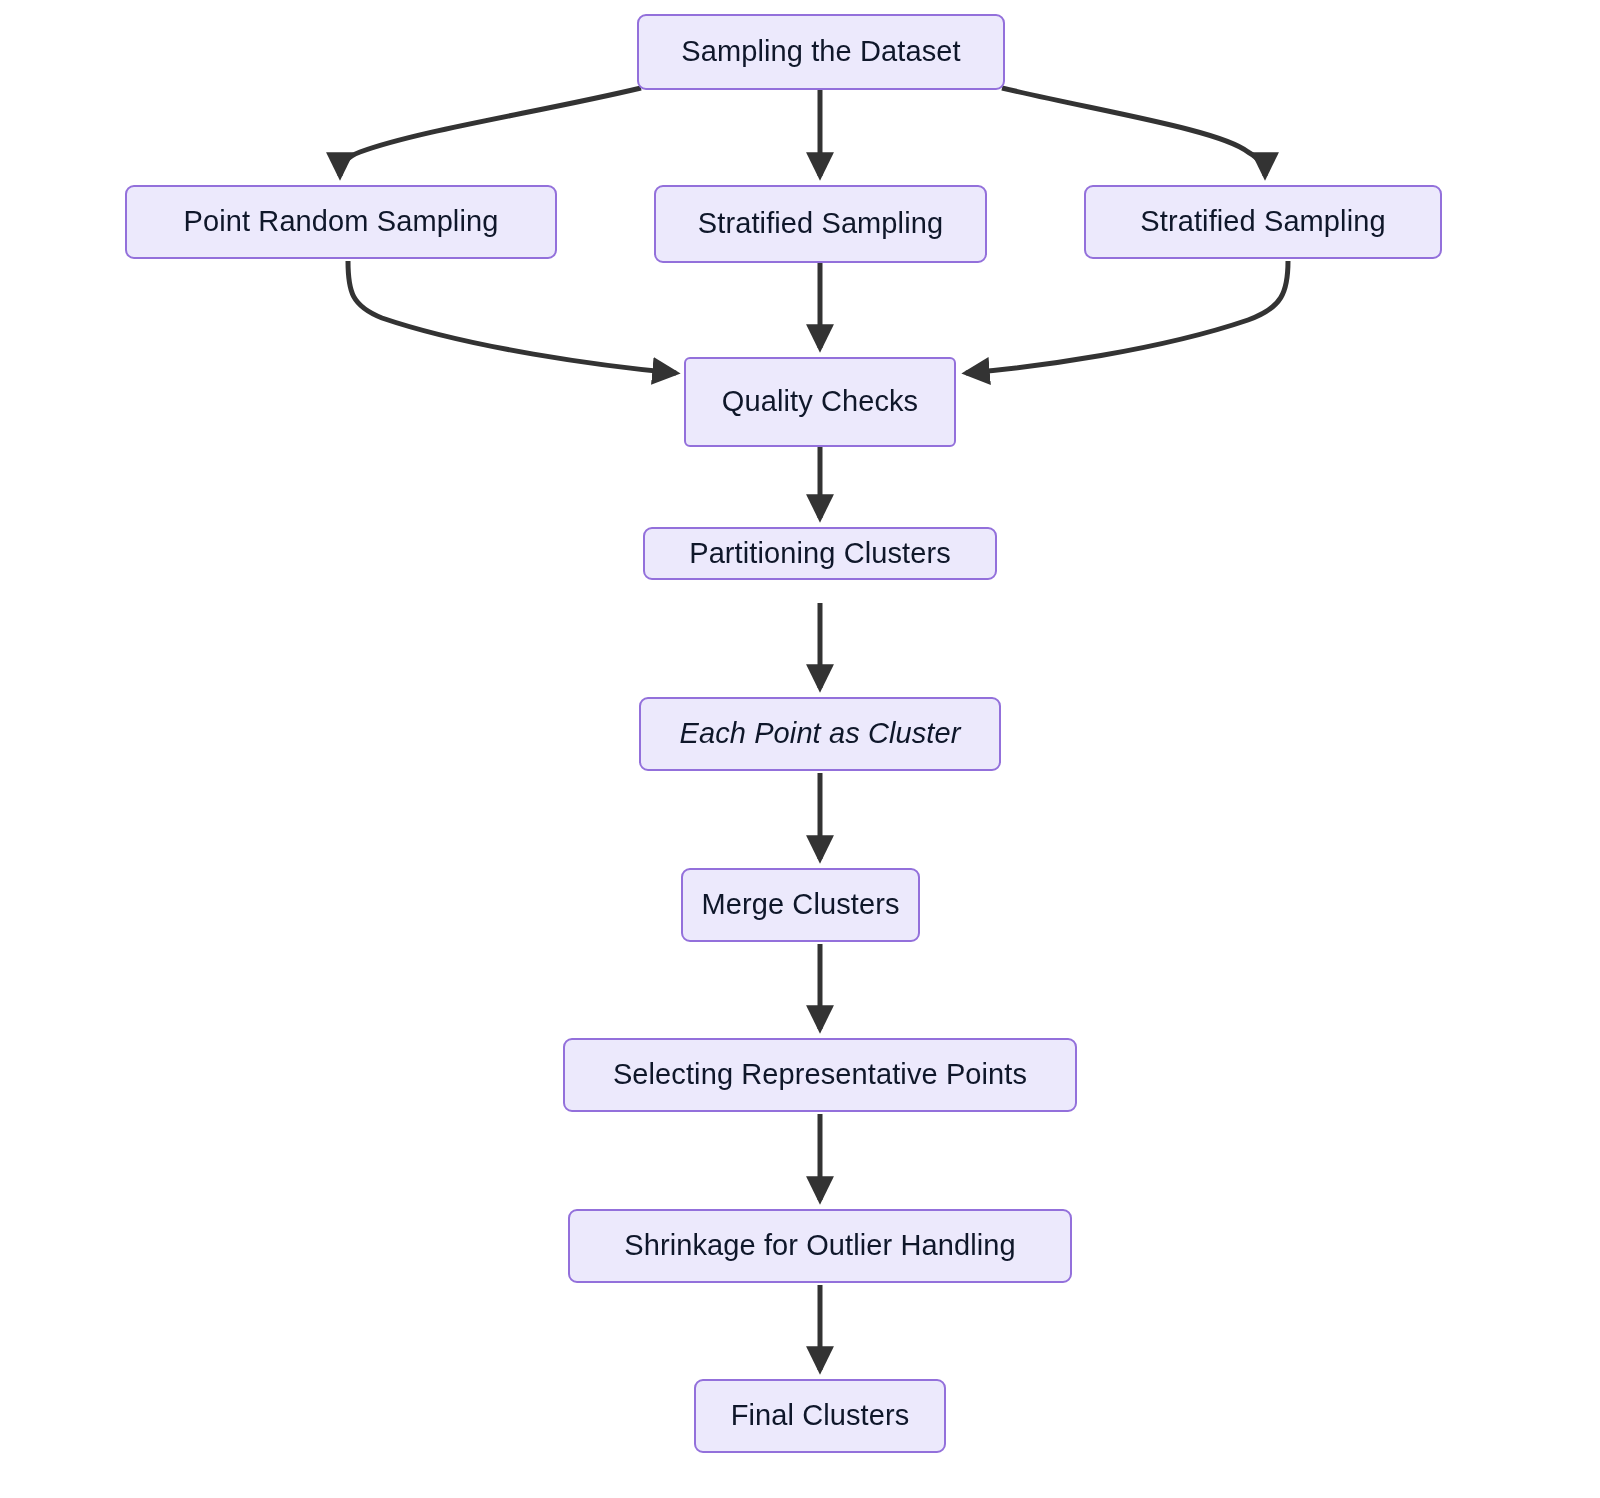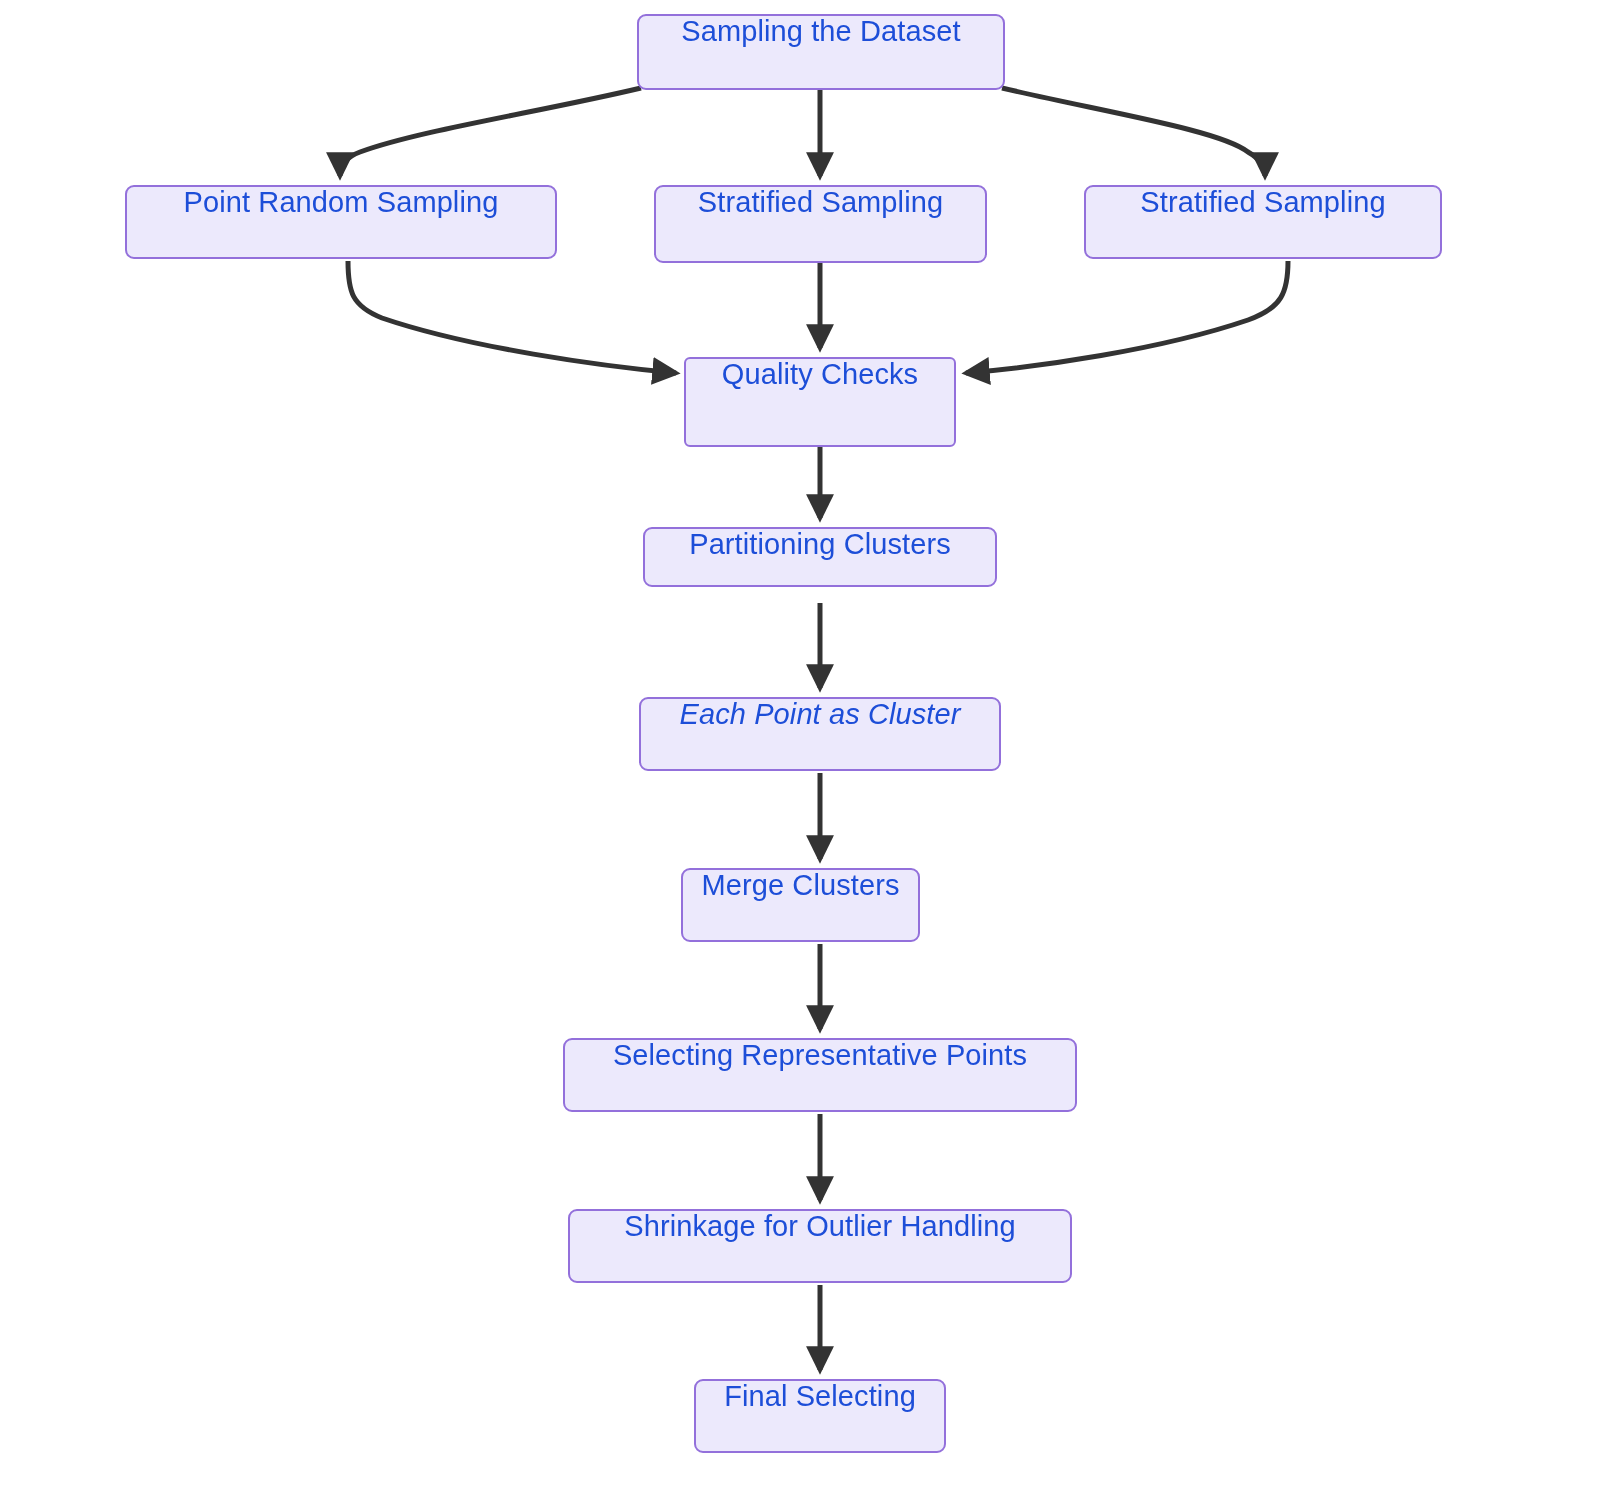--- a/index.html
+++ b/index.html
@@ -24,23 +24,23 @@
     height: 1498px;
     pointer-events: none;
   }
   .node {
     position: absolute;
     box-sizing: border-box;
     background: #ece9fc;
     border: 2px solid #9370db;
     border-radius: 9px;
     display: flex;
-    align-items: flex-start;
+    align-items: center;
     justify-content: center;
-    color: #1d4ed8;
+    color: #0f172a;
     font-size: 29px;
     font-weight: 400;
     letter-spacing: 0.1px;
     line-height: 1.1;
     white-space: nowrap;
   }
   .node-label {
     display: block;
     padding: 0 2px;
   }
@@ -98,37 +98,37 @@
   </div>
 
   <div class="node" style="left:1084px; top:185px; width:358px; height:74px;">
     <span class="node-label">Stratified Sampling</span>
   </div>
 
   <div class="node" style="left:684px; top:357px; width:272px; height:90px;border-radius:6px;">
     <span class="node-label">Quality Checks</span>
   </div>
 
-  <div class="node" style="left:643px; top:527px; width:354px; height:60px;">
+  <div class="node" style="left:643px; top:527px; width:354px; height:53px;">
     <span class="node-label">Partitioning Clusters</span>
   </div>
 
   <div class="node" style="left:639px; top:697px; width:362px; height:74px;font-style:italic;">
     <span class="node-label">Each Point as Cluster</span>
   </div>
 
   <div class="node" style="left:681px; top:868px; width:239px; height:74px;">
     <span class="node-label">Merge Clusters</span>
   </div>
 
   <div class="node" style="left:563px; top:1038px; width:514px; height:74px;">
     <span class="node-label">Selecting Representative Points</span>
   </div>
 
   <div class="node" style="left:568px; top:1209px; width:504px; height:74px;">
     <span class="node-label">Shrinkage for Outlier Handling</span>
   </div>
 
   <div class="node" style="left:694px; top:1379px; width:252px; height:74px;">
-    <span class="node-label">Final Selecting</span>
+    <span class="node-label">Final Clusters</span>
   </div>
 
 </div>
 
 </body></html>

